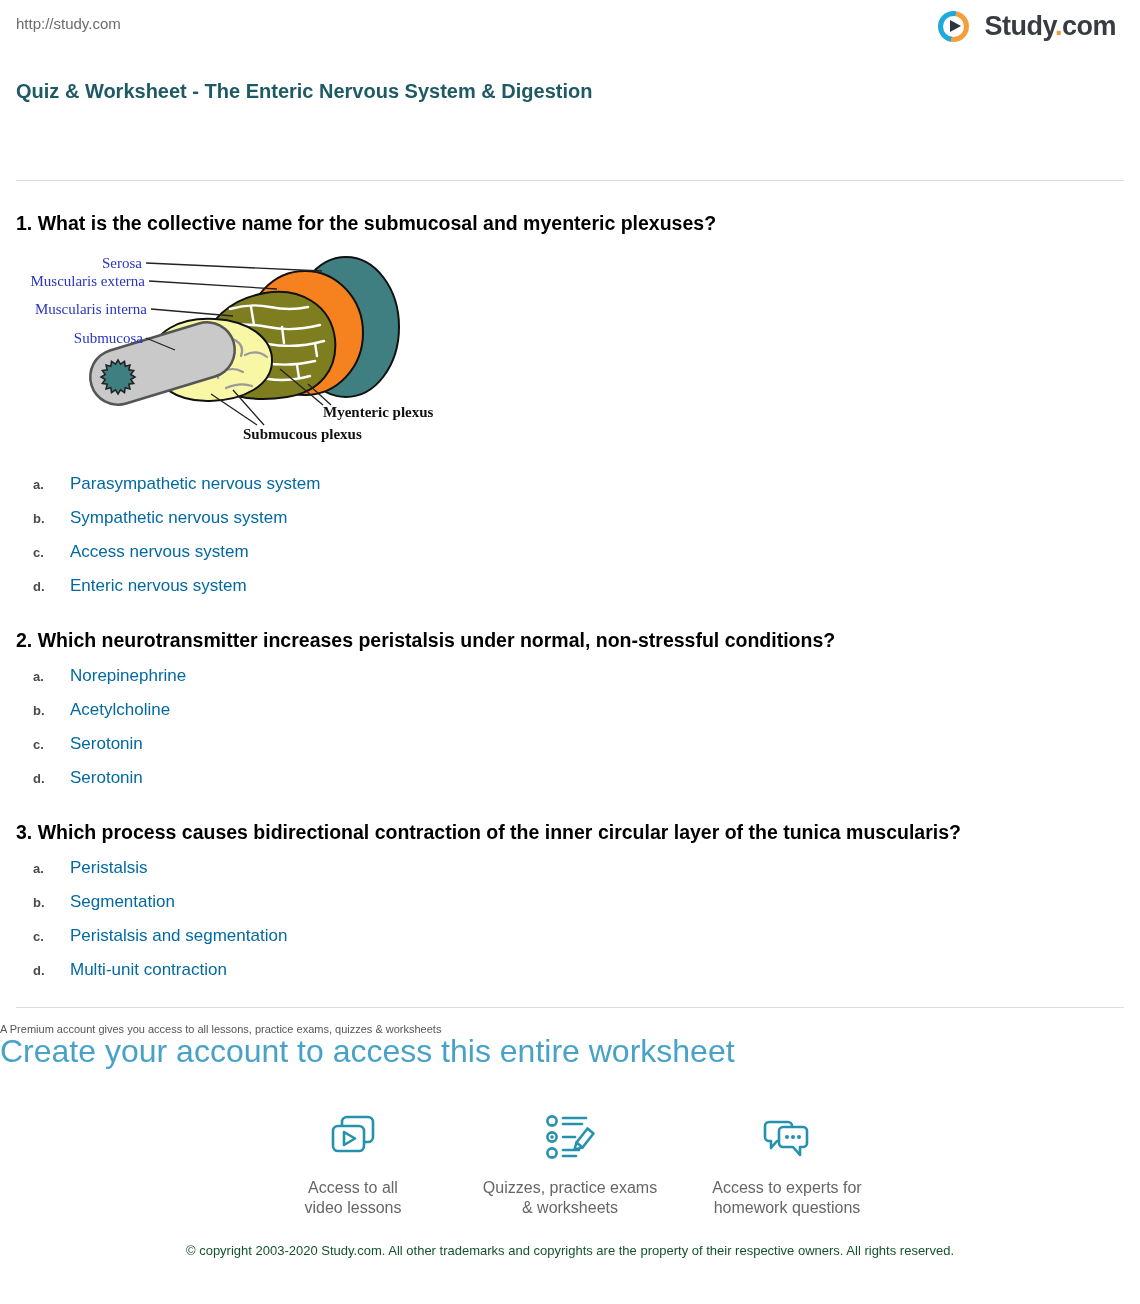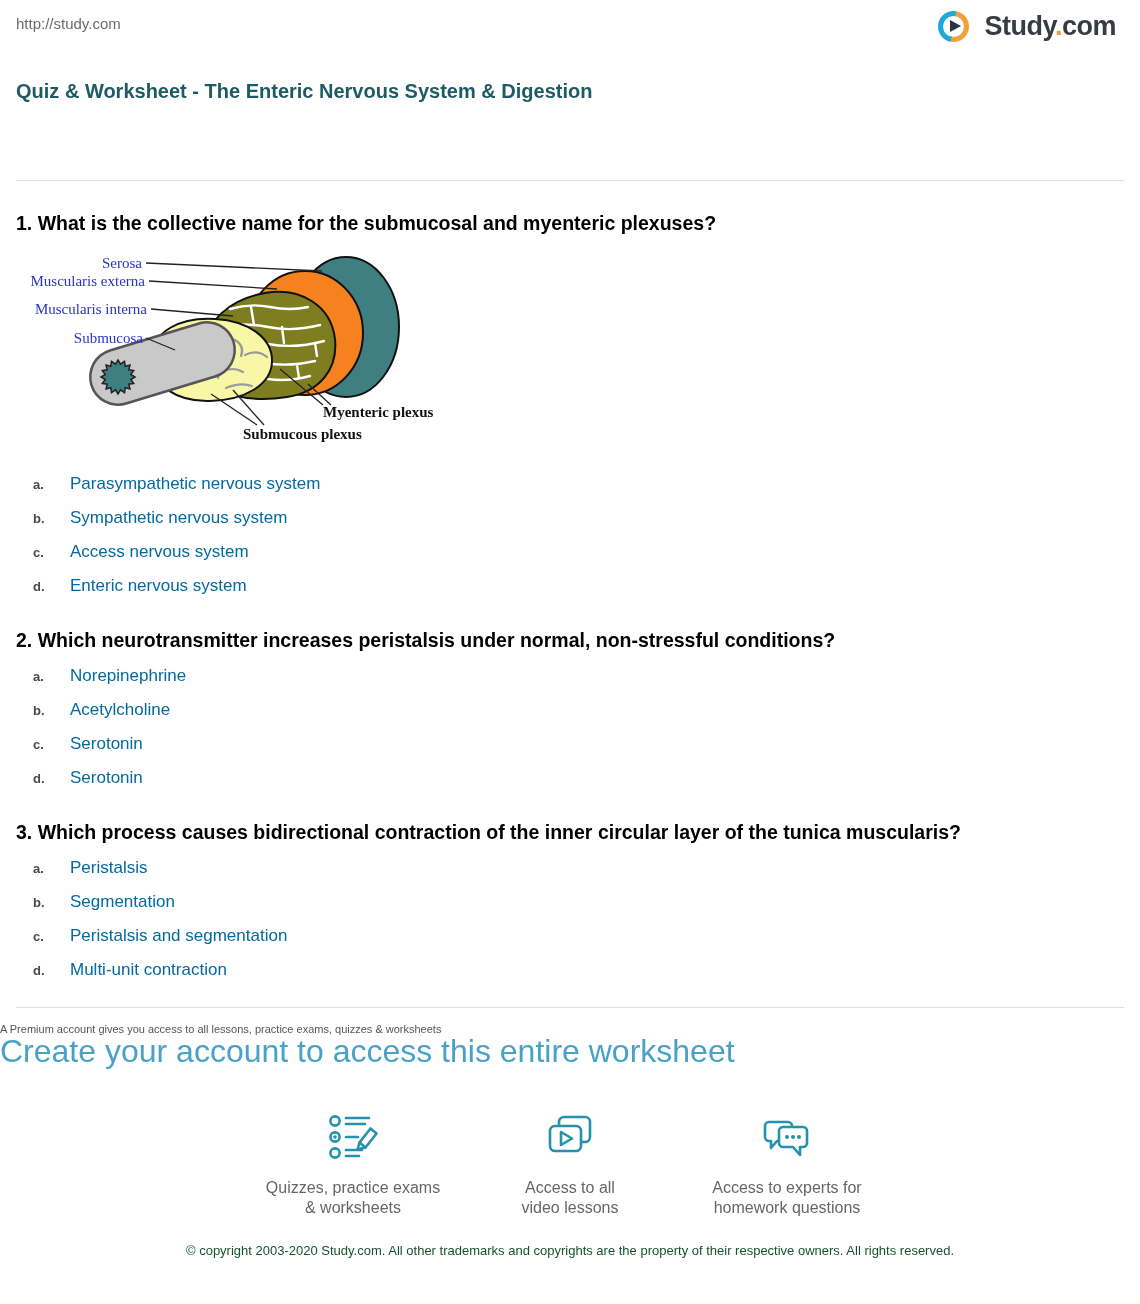--- a/index.html
+++ b/index.html
@@ -196,20 +196,34 @@
       <span class="opt-text">Multi-unit contraction</span>
     </div>
   </div>
 
   <div class="divider hr2"></div>
 
   <div class="cta-heading">Create your account to access this entire worksheet</div>
   <div class="cta-sub">A Premium account gives you access to all lessons, practice exams, quizzes &amp; worksheets</div>
 
   <div class="features">
+
+    <div class="feature">
+      <svg width="56" height="56" viewBox="0 0 56 56">
+        <g class="ficon" stroke="#2492ad">
+          <rect x="17" y="7" width="31" height="25" rx="5"></rect>
+          <rect x="8" y="16" width="31" height="25" rx="5" fill="#fff"></rect>
+          <path d="M19,22 L30,28.5 L19,35 Z"></path>
+        </g>
+      </svg>
+      <div class="feature-caption">
+        <div>Access to all</div>
+        <div>video lessons</div>
+      </div>
+    </div>
 
     <div class="feature">
       <svg width="56" height="56" viewBox="0 0 56 56">
         <g class="ficon" stroke="#2492ad">
           <circle cx="10" cy="11" r="4.6"></circle>
           <circle cx="10" cy="27" r="4.6"></circle>
           <circle class="dot" cx="10" cy="27" r="1.8" fill="#2492ad"></circle>
           <circle cx="10" cy="43" r="4.6"></circle>
           <path d="M21,8 H44"></path>
             <path d="M21,14 H40"></path>
@@ -222,34 +236,20 @@
       </svg>
       <div class="feature-caption">
         <div>Quizzes, practice exams</div>
         <div>&amp; worksheets</div>
       </div>
     </div>
 
     <div class="feature">
       <svg width="56" height="56" viewBox="0 0 56 56">
         <g class="ficon" stroke="#2492ad">
-          <rect x="17" y="7" width="31" height="25" rx="5"></rect>
-          <rect x="8" y="16" width="31" height="25" rx="5" fill="#fff"></rect>
-          <path d="M19,22 L30,28.5 L19,35 Z"></path>
-        </g>
-      </svg>
-      <div class="feature-caption">
-        <div>Access to all</div>
-        <div>video lessons</div>
-      </div>
-    </div>
-
-    <div class="feature">
-      <svg width="56" height="56" viewBox="0 0 56 56">
-        <g class="ficon" stroke="#2492ad">
           <path d="M10,12 h19 a4,4 0 0 1 4,4 v11 a4,4 0 0 1 -4,4 h-11 l-6,7 v-7 h-2 a4,4 0 0 1 -4,-4 v-11 a4,4 0 0 1 4,-4 Z"></path>
           <path fill="#fff" d="M24,17 h20 a4,4 0 0 1 4,4 v12 a4,4 0 0 1 -4,4 h-3 v8 l-7,-8 h-10 a4,4 0 0 1 -4,-4 v-12 a4,4 0 0 1 4,-4 Z"></path>
           <circle class="dot" cx="28" cy="27" r="2" fill="#2492ad"></circle>
           <circle class="dot" cx="34" cy="27" r="2" fill="#2492ad"></circle>
           <circle class="dot" cx="40" cy="27" r="2" fill="#2492ad"></circle>
         </g>
       </svg>
       <div class="feature-caption">
         <div>Access to experts for</div>
         <div>homework questions</div>

